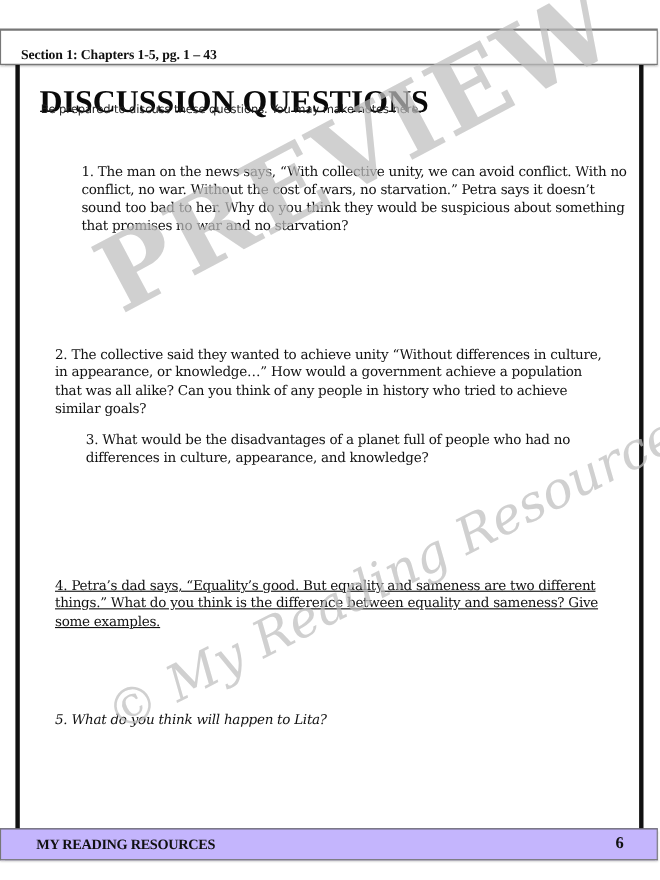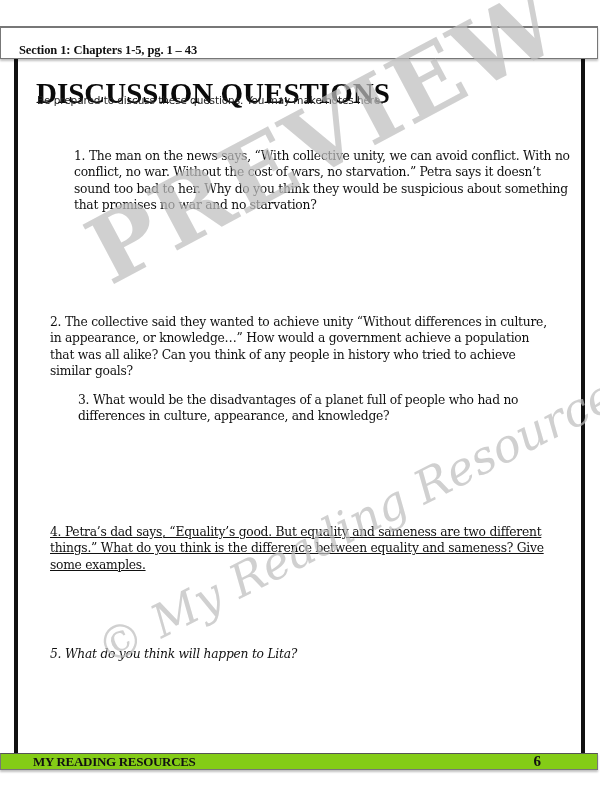--- a/index.html
+++ b/index.html
@@ -90,29 +90,29 @@
     .q3 { top: 392px; margin-left: 28px; }
     .q4 { top: 524px; text-decoration: underline; }
     .q5 { top: 646px; font-style: italic; }
 
     
     .footer-bar {
       position: absolute;
       left: 0;
       top: 753px;
       width: 598px;
-      height: 17px;
-      background: #84cc16;
+      height: 29px;
+      background: #c4b5fd;
       border: 1px solid #777;
       border-top: 1px solid #555;
       box-shadow: 0 2px 2px rgba(0,0,0,0.25);
       display: flex;
       align-items: center;
       justify-content: space-between;
-      padding: 0 56px 0 32px;
+      padding: 0 30px 0 32px;
       z-index: 2;
     }
     .footer-left {
       font-family: "Liberation Serif", "DejaVu Serif", serif;
       font-weight: bold;
       font-size: 13px;
       letter-spacing: -0.3px;
       color: #111;
     }
     .footer-right {

